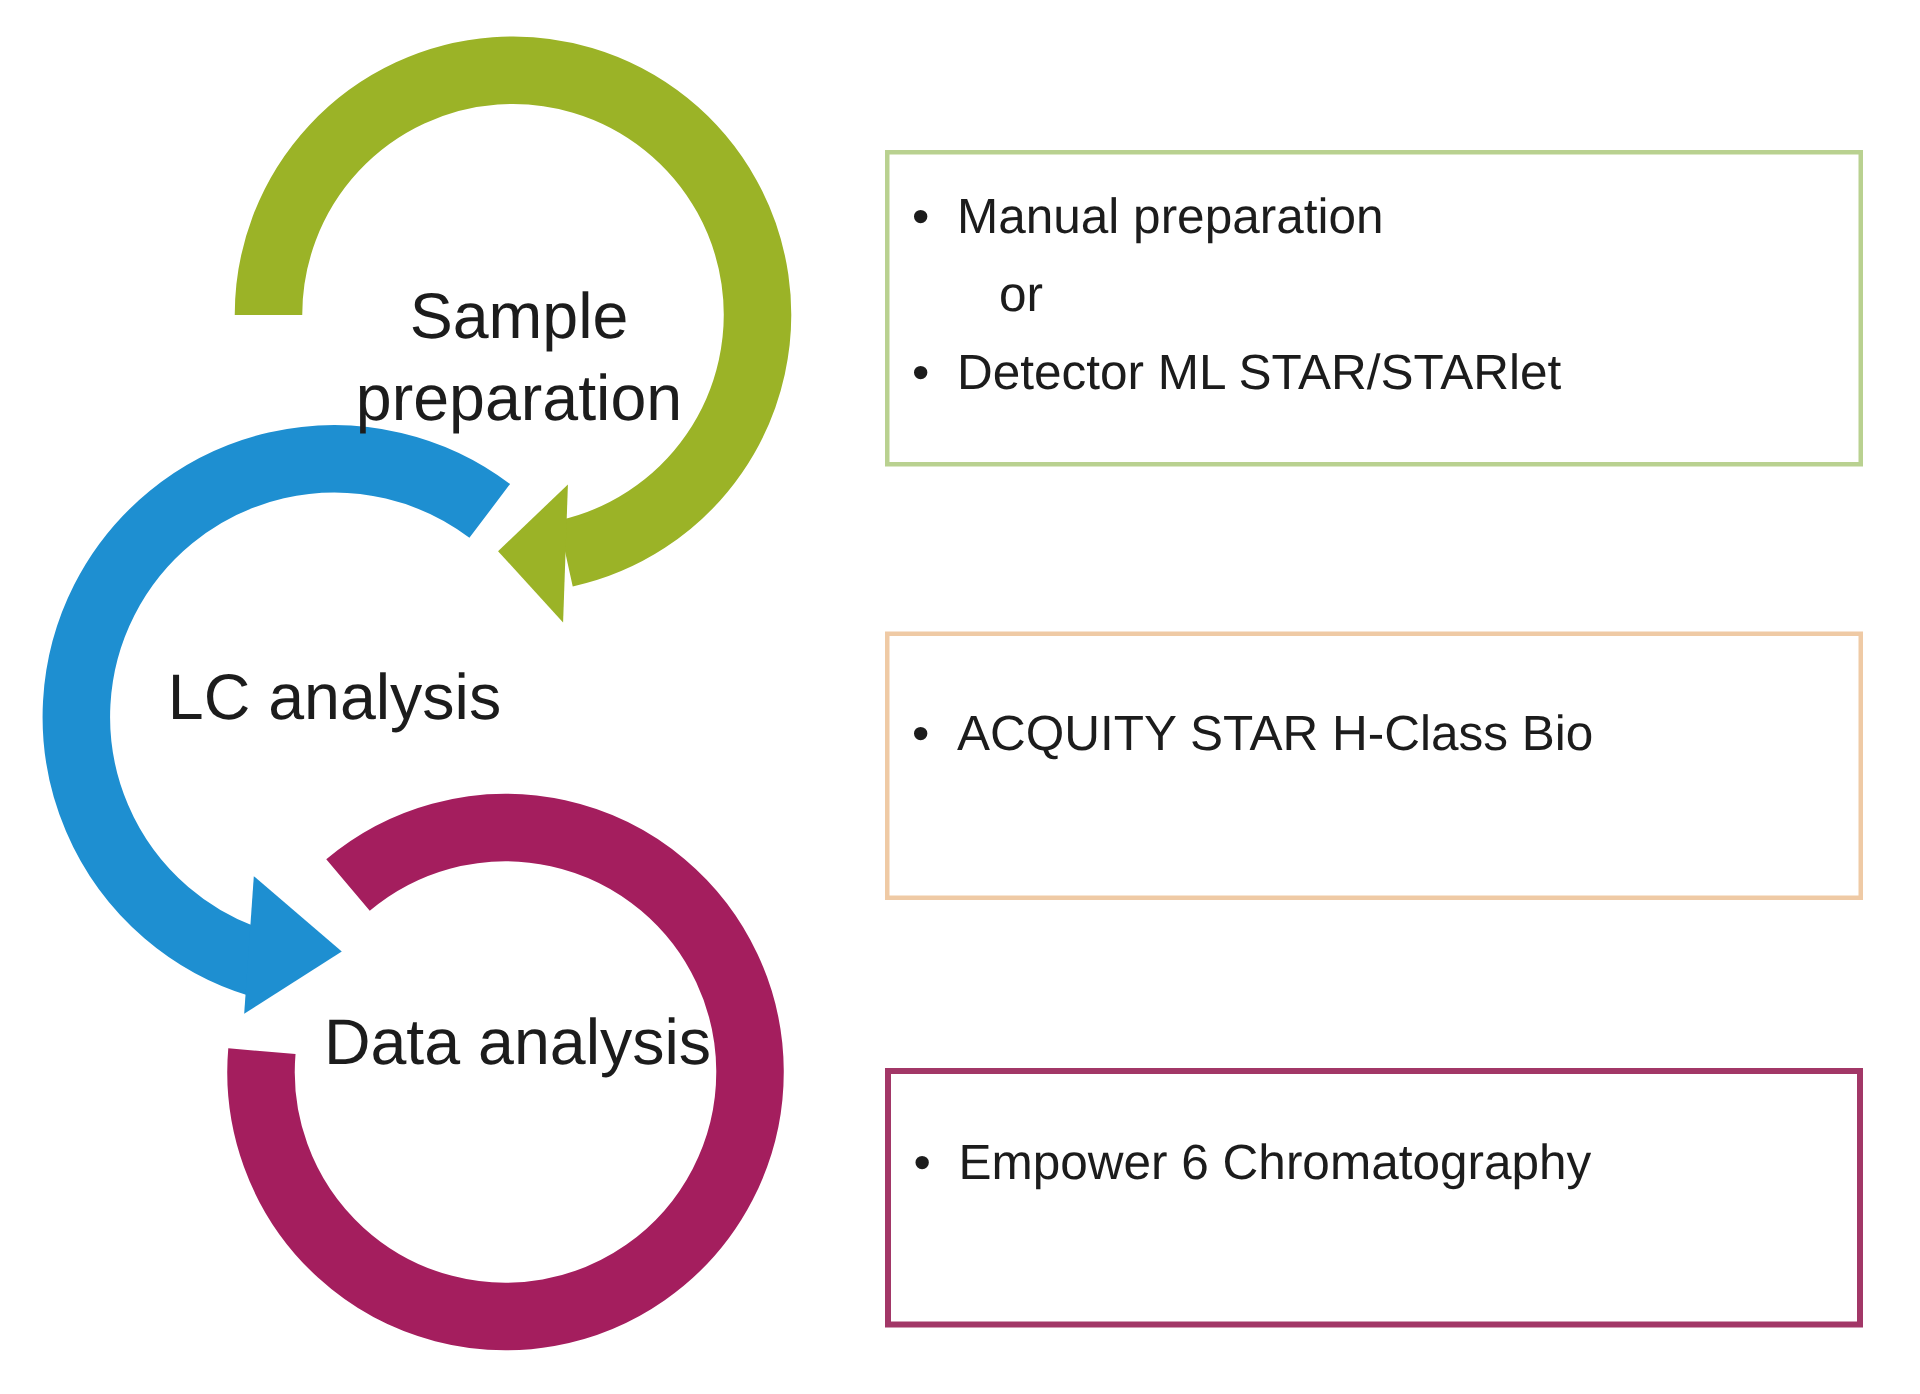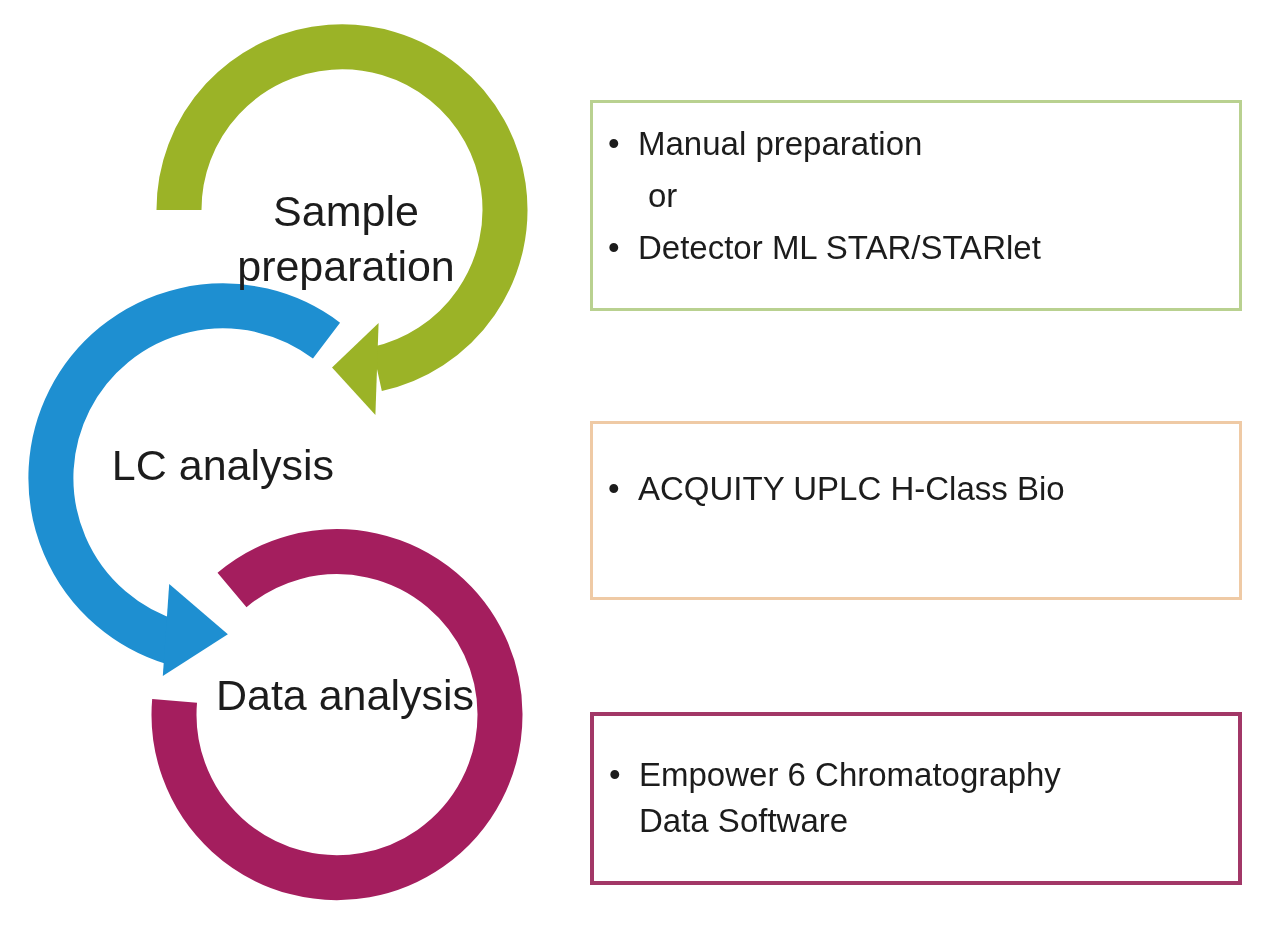--- a/index.html
+++ b/index.html
@@ -52,21 +52,21 @@
   }
   .box-1 .item { margin-bottom: 6px; }
   .bullet {
     flex: 0 0 30px;
     width: 30px;
     text-align: left;
     font-size: 33px;
     line-height: 1.4;
   }
   .item-text { flex: 1 1 auto; }
-  .item.indent .item-text { margin-left: 10px; }
+  .item.indent .item-text { margin-left: 28px; }
 </style>
 </head>
 <body>
 
 <div class="stage">
 
   <svg class="cycle-svg" viewBox="0 0 560 929" aria-hidden="true">
 
     <g>
       <path d="M 179 210 A 163 163 0 1 1 377 369" style="stroke: rgb(155, 179, 39);"></path>
@@ -98,28 +98,24 @@
     </div>
     <div class="item">
       <span class="bullet">•</span>
       <span class="item-text">Detector ML STAR/STARlet</span>
     </div>
   </div>
 
   <div class="detail-box box-2" style="border-color: rgb(239, 202, 165);">
     <div class="item">
       <span class="bullet">•</span>
-      <span class="item-text">ACQUITY UPLC H-Class Bio</span>
+      <span class="item-text">ACQUITY STAR H-Class Bio</span>
     </div>
   </div>
 
   <div class="detail-box box-3" style="border-color: rgb(162, 55, 103);">
     <div class="item">
       <span class="bullet">•</span>
       <span class="item-text">Empower 6 Chromatography</span>
     </div>
-    <div class="item">
-      <span class="bullet"></span>
-      <span class="item-text">Data Software</span>
-    </div>
   </div>
 
 </div>
 
 </body></html>

